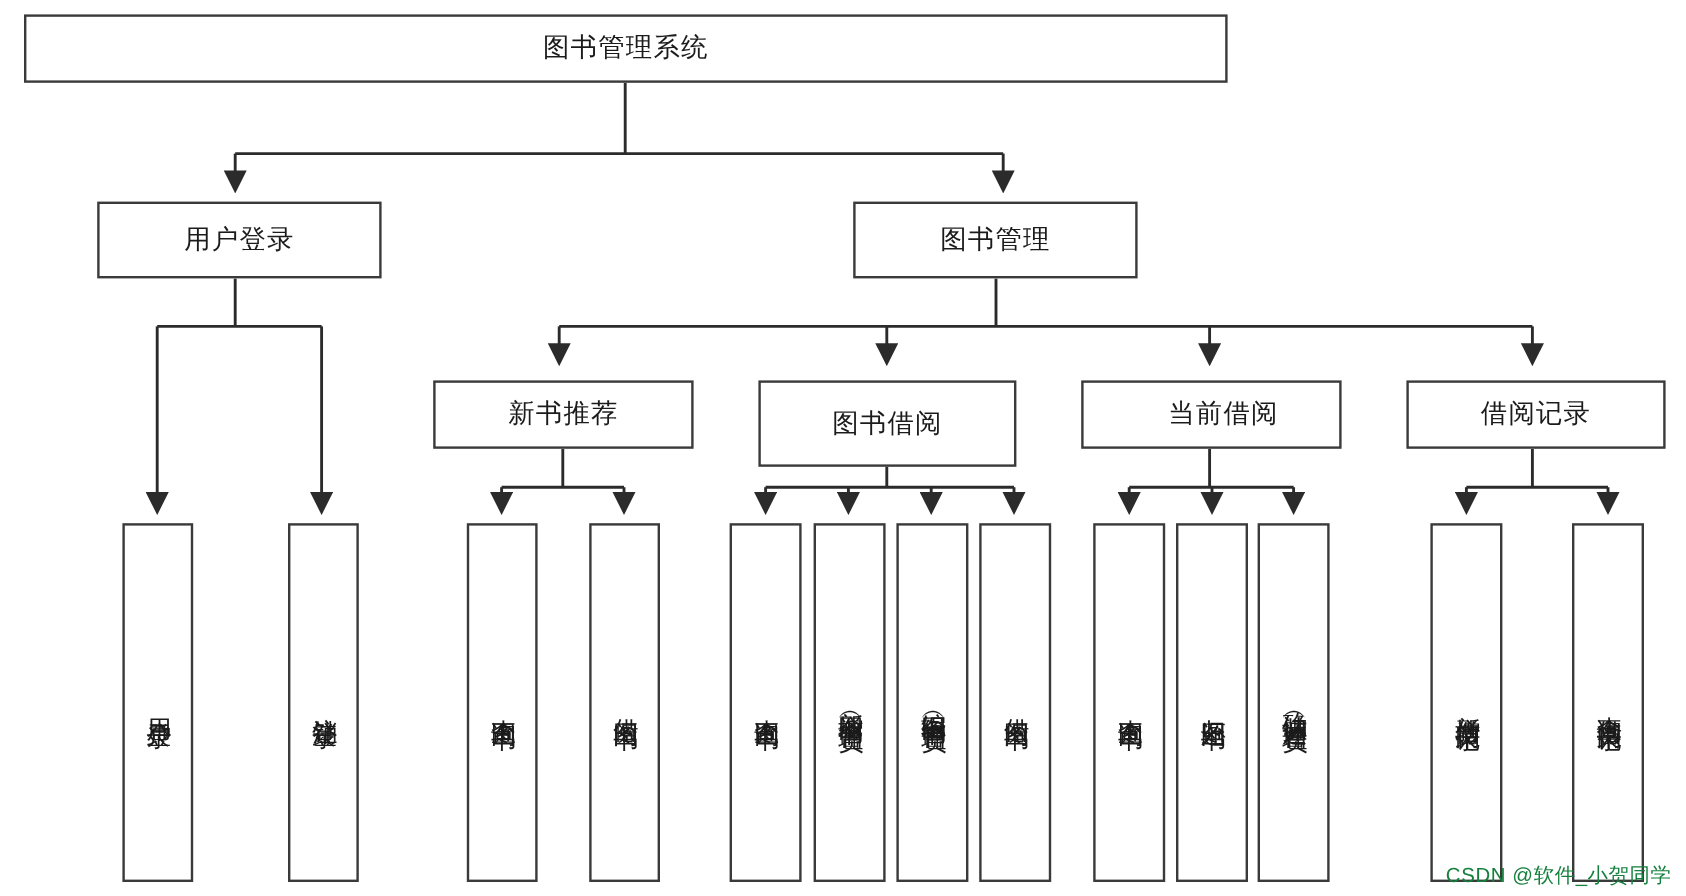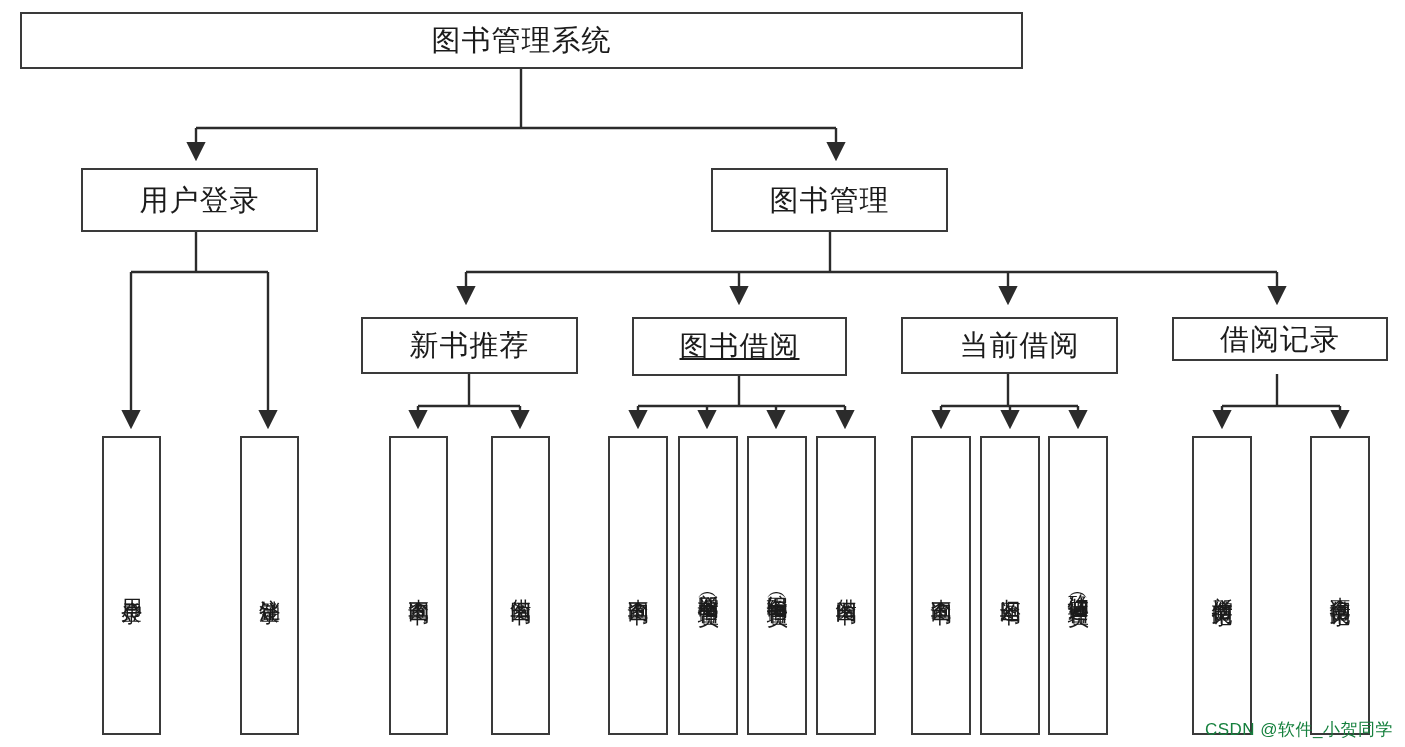--- a/index.html
+++ b/index.html
@@ -30,21 +30,21 @@
     box-sizing: border-box;
     background: #ffffff;
     border: 2px solid #3a3a3a;
     display: flex;
     align-items: center;
     justify-content: center;
     color: #1b1b1b;
     z-index: 2;
   }
   .node.horiz {
-    font-size: 29px;
+    font-size: 22px;
     letter-spacing: 1px;
     line-height: 1.2;
   }
   .node.vert {
     writing-mode: vertical-rl;
     text-orientation: upright;
     font-size: 21px;
     line-height: 1.25;
     letter-spacing: 2px;
     padding: 6px 0;
@@ -131,27 +131,27 @@
   <div class="node horiz" style="left:81px; top:168px; width:237px; height:64px;">
     <span>用户登录</span>
   </div>
   <div class="node horiz" style="left:711px; top:168px; width:237px; height:64px;">
     <span>图书管理</span>
   </div>
 
   <div class="node horiz" style="left:361px; top:317px; width:217px; height:57px;">
     <span>新书推荐</span>
   </div>
-  <div class="node horiz" style="left:632px; top:317px; width:215px; height:59px;text-decoration:underline;">
+  <div class="node horiz" style="left:632px; top:317px; width:215px; height:72px;">
     <span>图书借阅</span>
   </div>
   <div class="node horiz" style="left:901px; top:317px; width:217px; height:57px;padding-left:20px;">
     <span>当前借阅</span>
   </div>
-  <div class="node horiz" style="left:1172px; top:317px; width:216px; height:44px;text-align:center;">
+  <div class="node horiz" style="left:1172px; top:317px; width:216px; height:57px;text-align:center;">
     <span>借阅记录</span>
   </div>
 
   <div class="node vert" style="left:102px; top:436px; width:59px; height:299px;">
     <span>用户登录</span>
   </div>
   <div class="node vert" style="left:240px; top:436px; width:59px; height:299px;">
     <span>注销登录</span>
   </div>
 

